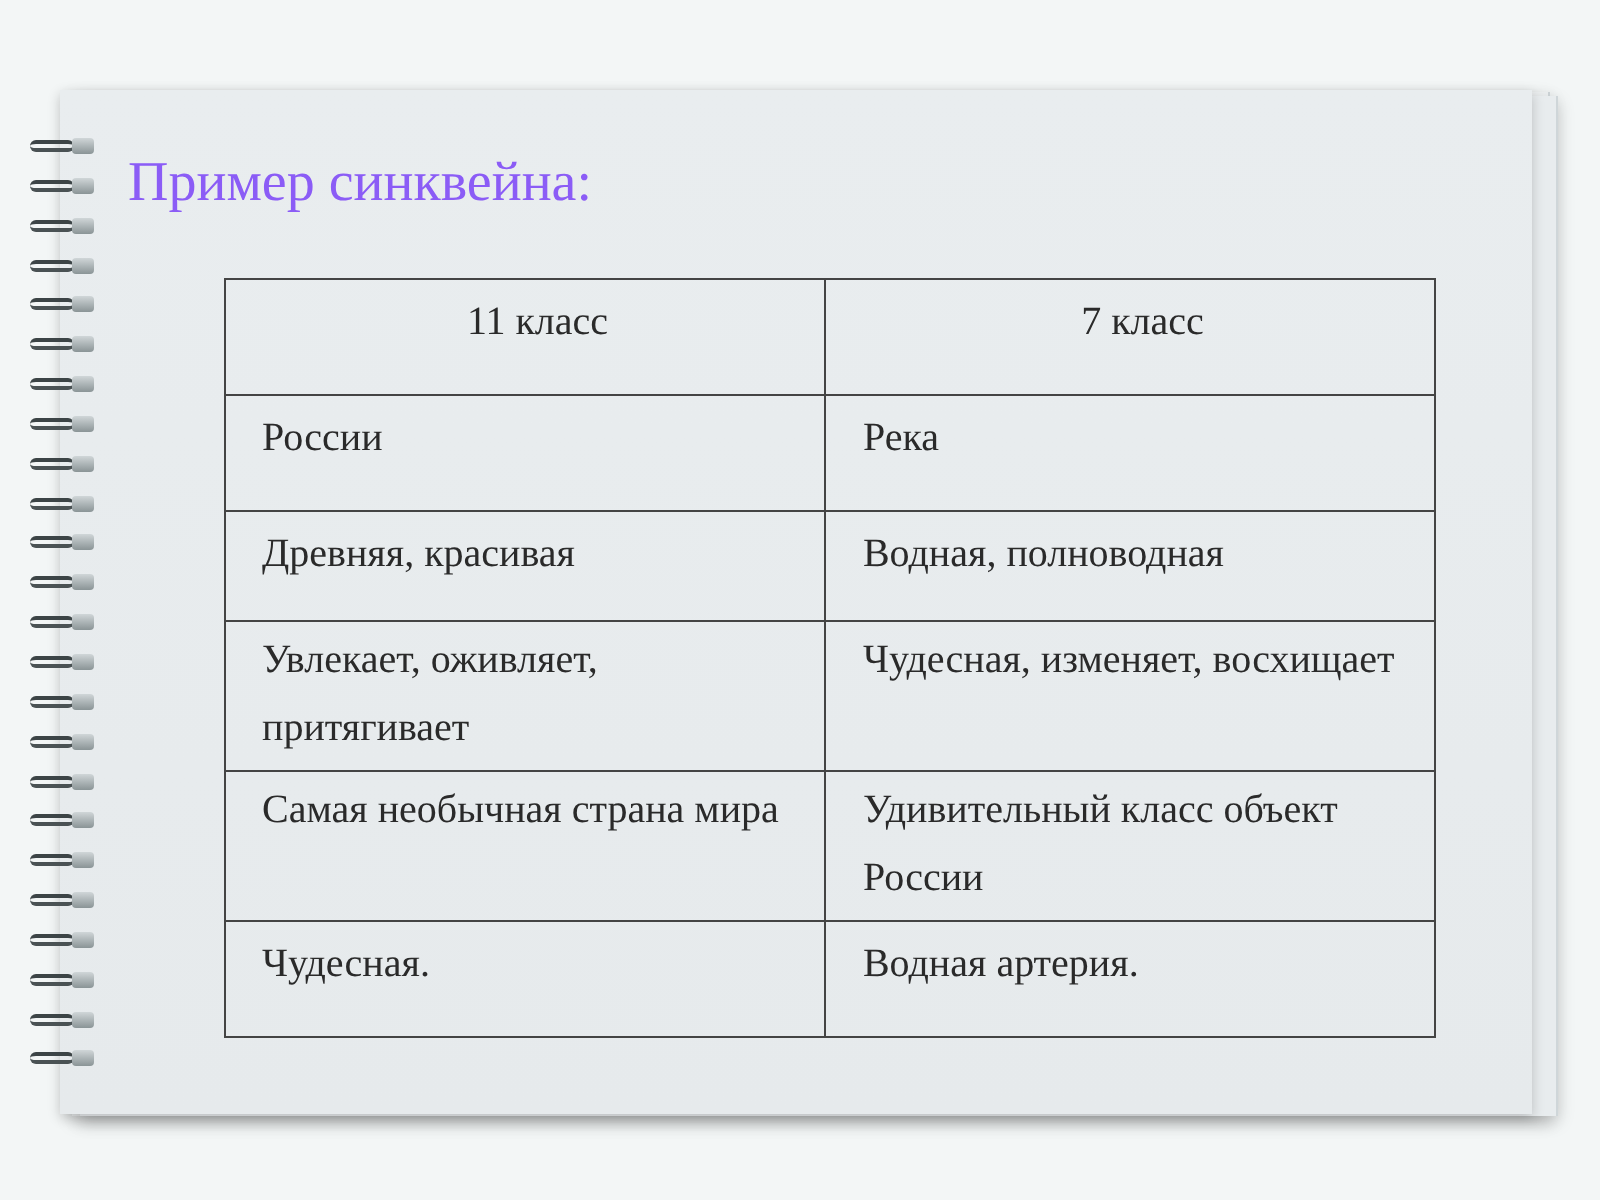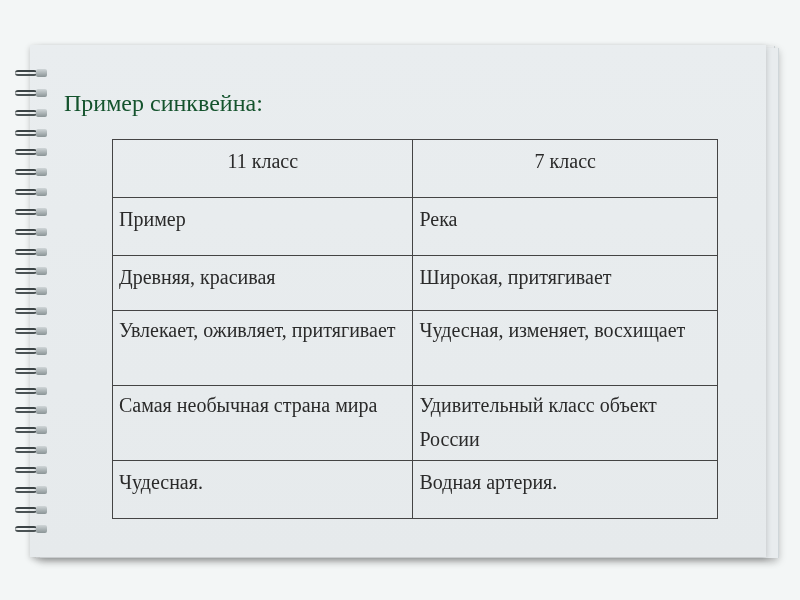--- a/index.html
+++ b/index.html
@@ -32,32 +32,32 @@
     border-top:2px solid #3c4446; border-bottom:2px solid #4a5254;
     border-radius:3px;
     box-sizing:border-box;
   }
   .ring .hole {
     position:absolute; left:24px; top:1px; width:11px; height:8px;
     background:linear-gradient(180deg,#d0d6d8,#8a9496);
     border-radius:2px;
   }
   .title {
-    position:absolute; left:64px; top:90px;
-    font-size:24px; color:#14532d;
+    position:absolute; left:64px; top:76px;
+    font-size:28px; color:#8b5cf6;
   }
   table.syn {
     position:absolute; left:112px; top:139px;
     width:606px; border-collapse:collapse;
     font-size:20px; color:#2a2a2a;
   }
   table.syn td, table.syn th {
     border:1.5px solid #444;
     vertical-align:top;
-    padding:6px 6px 0 6px;
+    padding:6px 6px 0 18px;
     line-height:30px;
     font-weight:normal;
     text-align:left;
   }
   table.syn th { text-align:center; }
   col.c1 { width:301px; }
   col.c2 { width:305px; }
   tr.h { height:58px; }
   tr.r1 { height:58px; }
   tr.r2 { height:55px;margin-left:23px; }
@@ -179,26 +179,26 @@
   <colgroup>
       <col class="c1">
       <col class="c2">
     </colgroup>
   <tbody>
       <tr class="h">
     <th>11 класс</th>
     <th>7 класс</th>
   </tr>
   <tr class="r1">
-    <td>Пример</td>
+    <td>России</td>
     <td>Река</td>
   </tr>
   <tr class="r2">
     <td>Древняя, красивая</td>
-    <td>Широкая, притягивает</td>
+    <td>Водная, полноводная</td>
   </tr>
   <tr class="r3">
     <td>Увлекает, оживляет, притягивает</td>
     <td>Чудесная, изменяет, восхищает</td>
   </tr>
   <tr class="r4">
     <td>Самая необычная страна мира</td>
     <td>Удивительный класс объект России</td>
   </tr>
   <tr class="r5">

